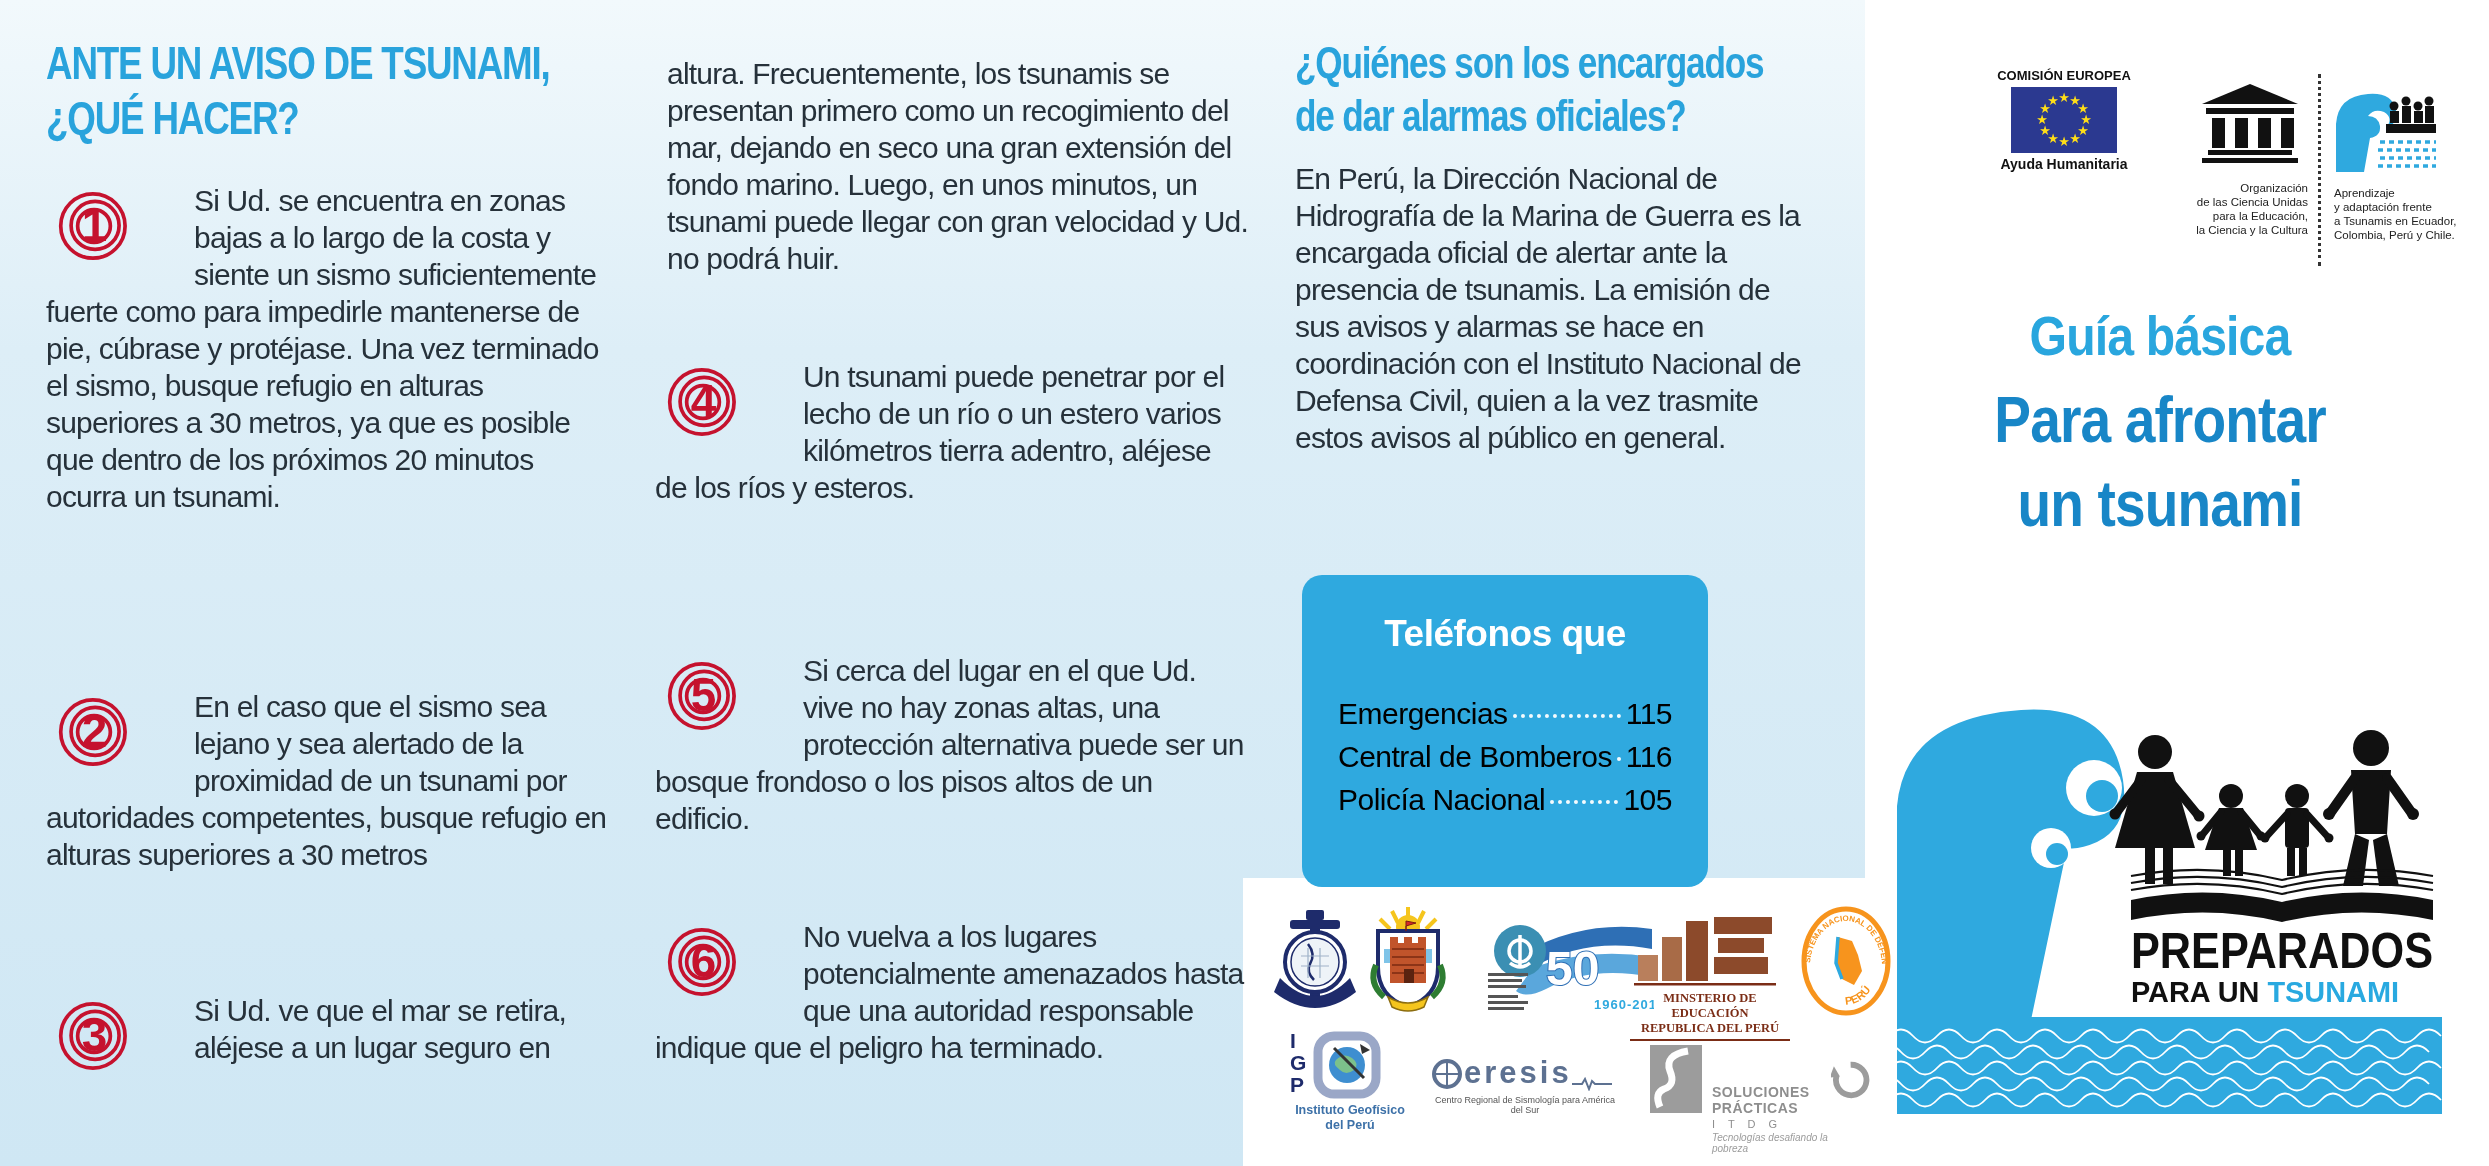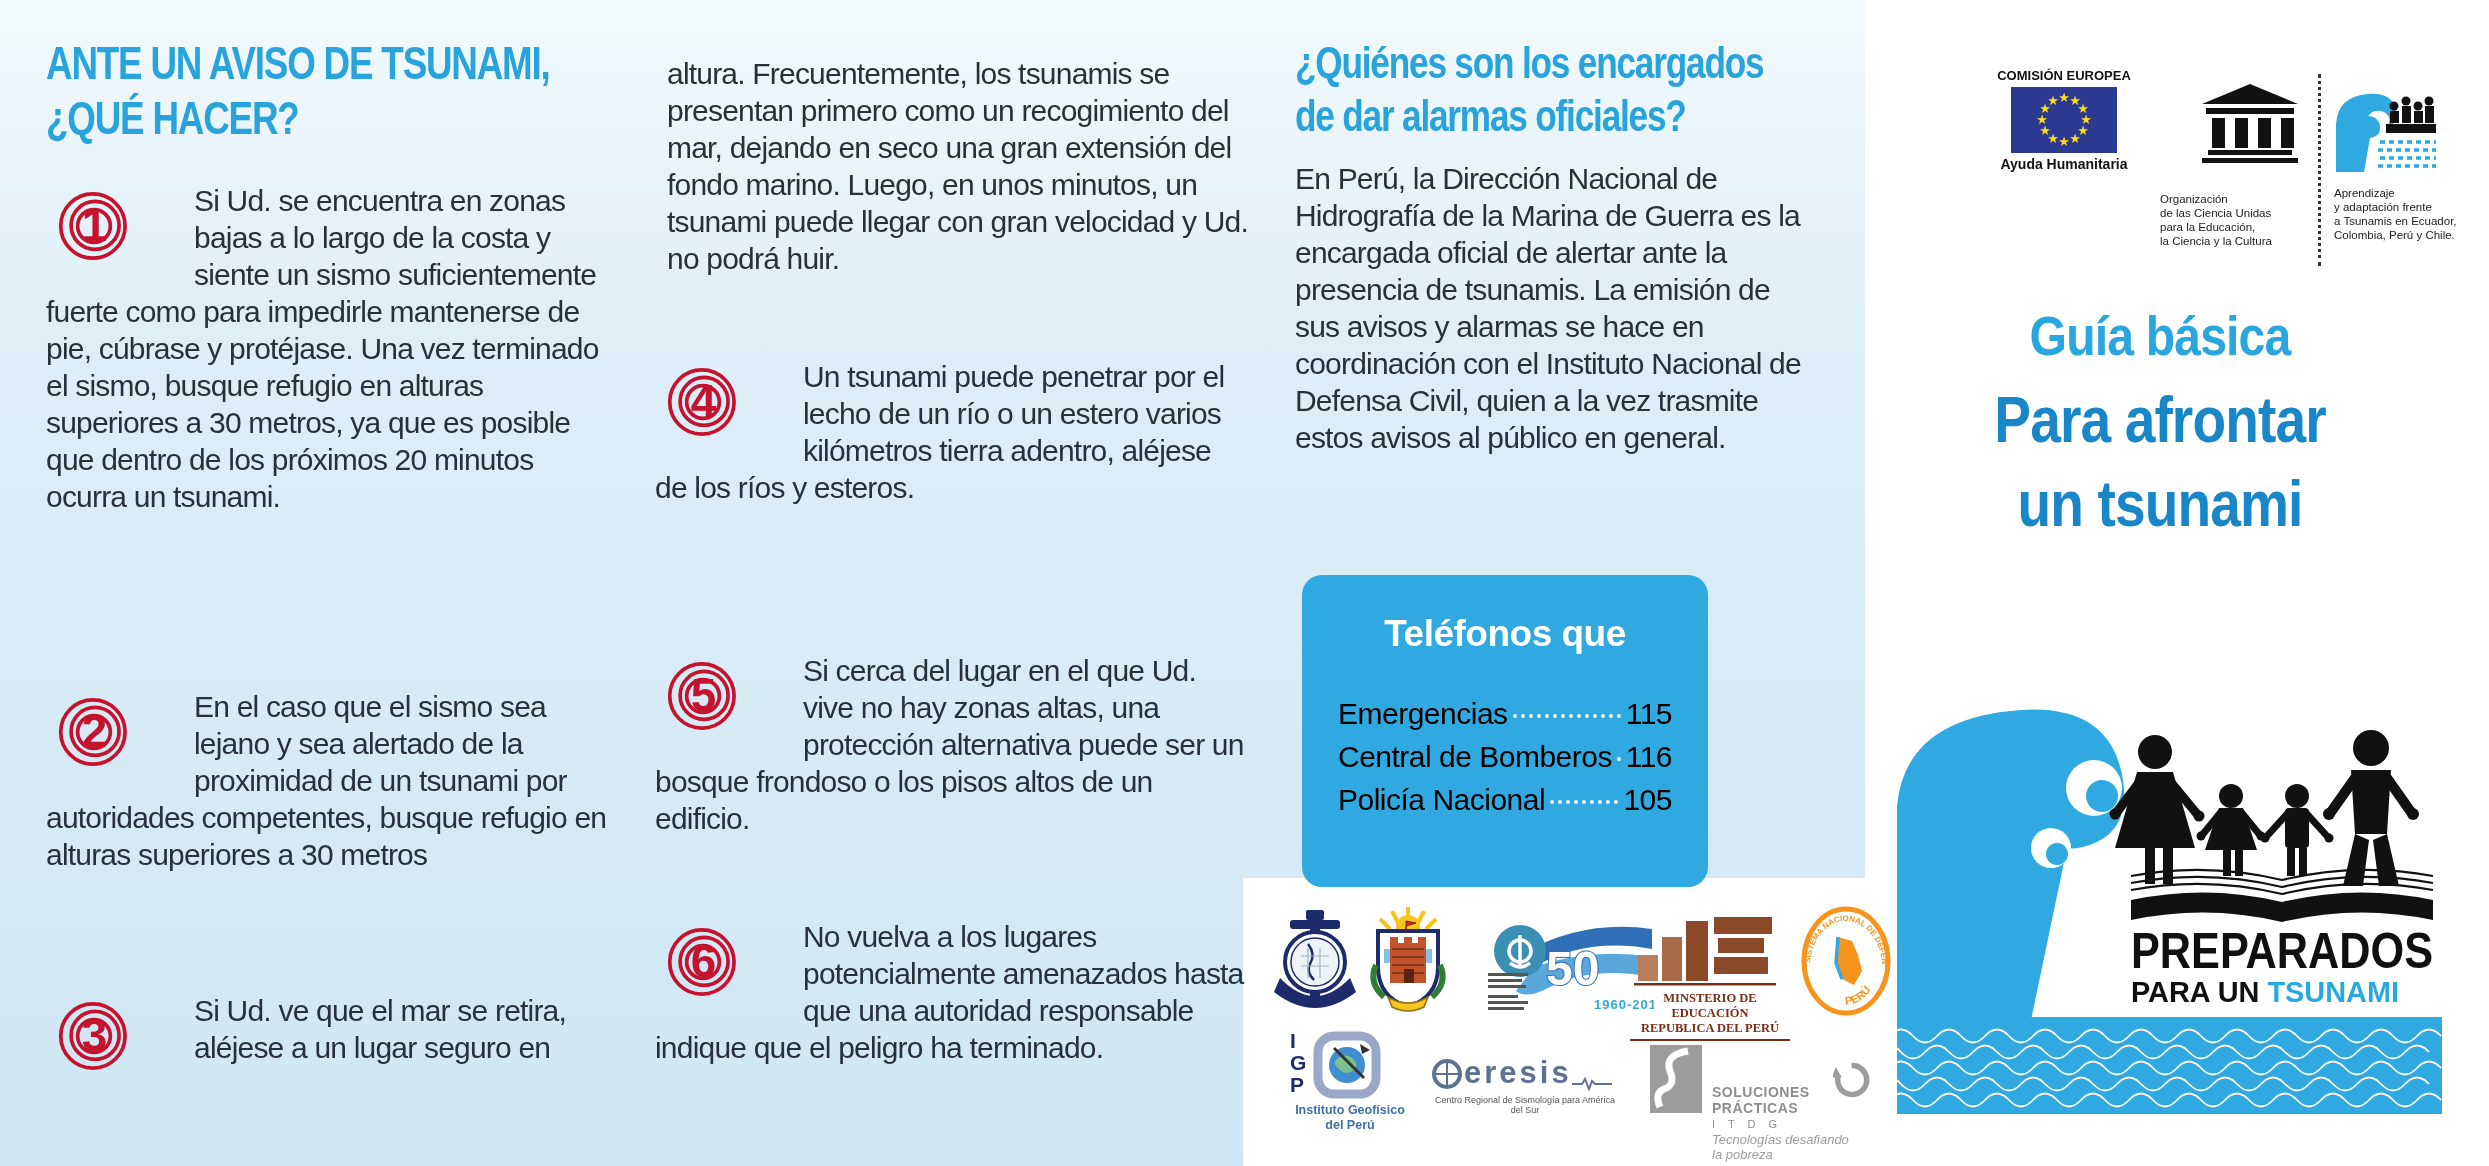--- a/index.html
+++ b/index.html
@@ -37,41 +37,41 @@
     transform:scaleX(0.86);transform-origin:50% 0;}
   .t-big{position:absolute;left:1880px;top:378px;width:560px;text-align:center;
     font-size:64px;line-height:84px;font-weight:bold;color:#1886c7;letter-spacing:-1px;
     transform:scaleX(0.86);transform-origin:50% 0;}
   
   .eu-block{position:absolute;left:1988px;top:68px;width:152px;text-align:center;color:#111;}
   .eu-block .l1{font-size:13px;font-weight:bold;letter-spacing:0;}
   .eu-flag{margin:4px auto 3px auto;width:106px;height:66px;background:#2b3990;position:relative;}
   .eu-block .l2{font-size:14px;font-weight:bold;}
   .unesco-block{position:absolute;left:2160px;top:84px;width:148px;}
-  .unesco-block .lines{margin-top:24px;text-align:left;font-size:11.5px;line-height:14px;color:#222;}
+  .unesco-block .lines{margin-top:13px;text-align:right;font-size:11.5px;line-height:14px;color:#222;}
   .dotted-divider{position:absolute;left:2318px;top:74px;height:192px;width:0;
     border-left:3px dotted #333;}
   .wave-block{position:absolute;left:2334px;top:84px;width:150px;}
   .wave-block .lines{margin-top:6px;text-align:left;font-size:11.5px;line-height:14px;color:#222;}
   
   .logo{position:absolute;}
   .minedu-text{font-family:"Liberation Serif",serif;font-weight:bold;color:#7b2d16;
     text-align:center;font-size:12.5px;line-height:15px;}
   .igp-wrap{display:flex;align-items:flex-start;}
   .igp-letters{font-size:21px;font-weight:bold;color:#1e2b6b;line-height:22px;margin-right:6px;}
   .igp-caption{font-size:12.5px;font-weight:bold;color:#3d71a8;text-align:center;line-height:15px;margin-top:3px;}
   .ceresis-row{display:flex;align-items:flex-end;}
   .ceresis-name{font-size:31px;font-weight:bold;color:#5d7191;letter-spacing:3px;}
   .ceresis-sub{font-size:9px;color:#555;margin-top:4px;text-align:center;}
   .sol-wrap{display:flex;align-items:flex-start;}
   .sol-square{width:52px;height:68px;background:#9c9c9c;position:relative;flex:none;}
   .sol-text{margin-left:10px;color:#8e8e8e;}
   .sol-l1{font-size:14px;font-weight:bold;letter-spacing:0.5px;margin-top:39px;}
   .sol-l2{font-size:11px;letter-spacing:5px;margin-top:2px;}
-  .sol-l3{font-size:13px;font-style:italic;margin-top:2px;color:#9c9c9c;}
+  .sol-l3{font-size:10px;font-style:italic;margin-top:2px;color:#9c9c9c;}
 </style>
 </head>
 <body>
 
 <div id="page">
 
   <div class="white-panel" style="left:1865px;top:0;width:624px;height:1166px;"></div>
   <div class="white-panel" style="left:1243px;top:878px;width:640px;height:288px;"></div>
 
   <div class="col-heading" style="left:46px;top:36px;">

